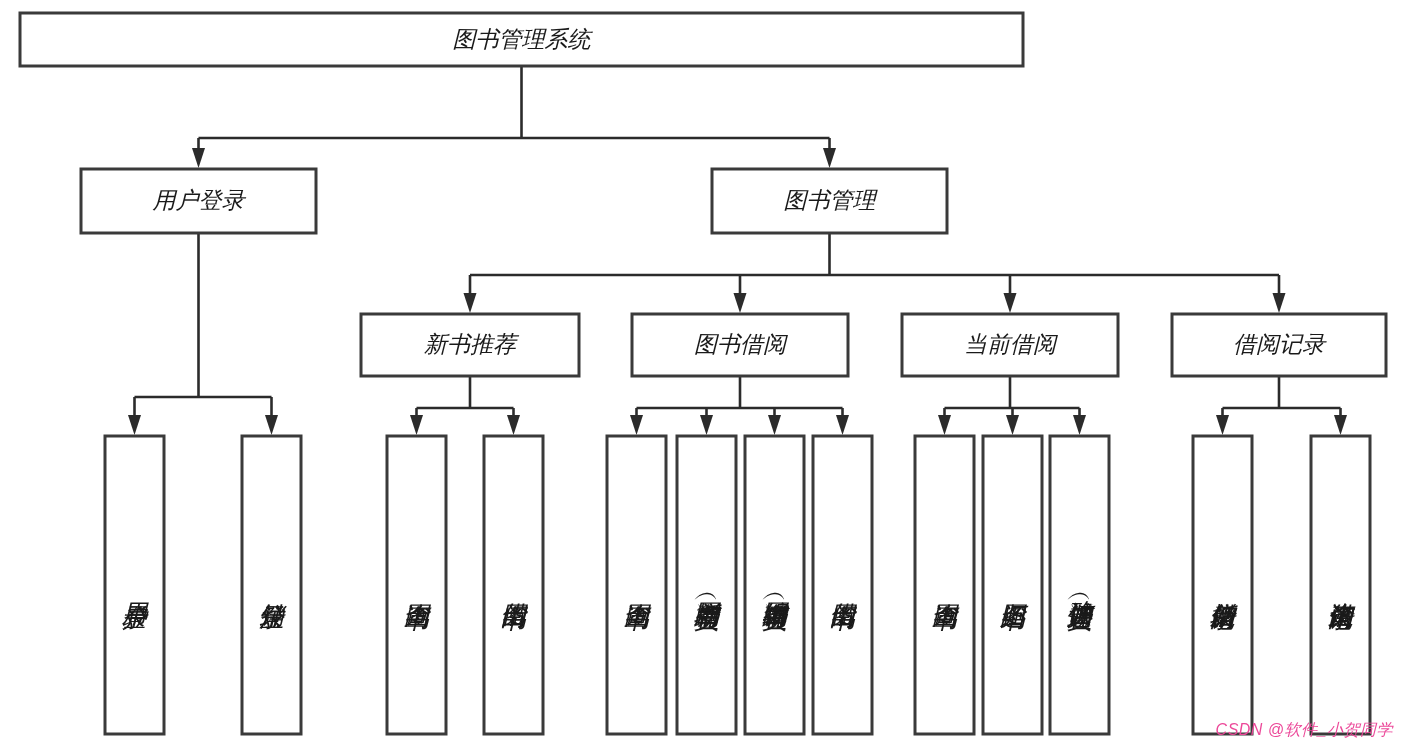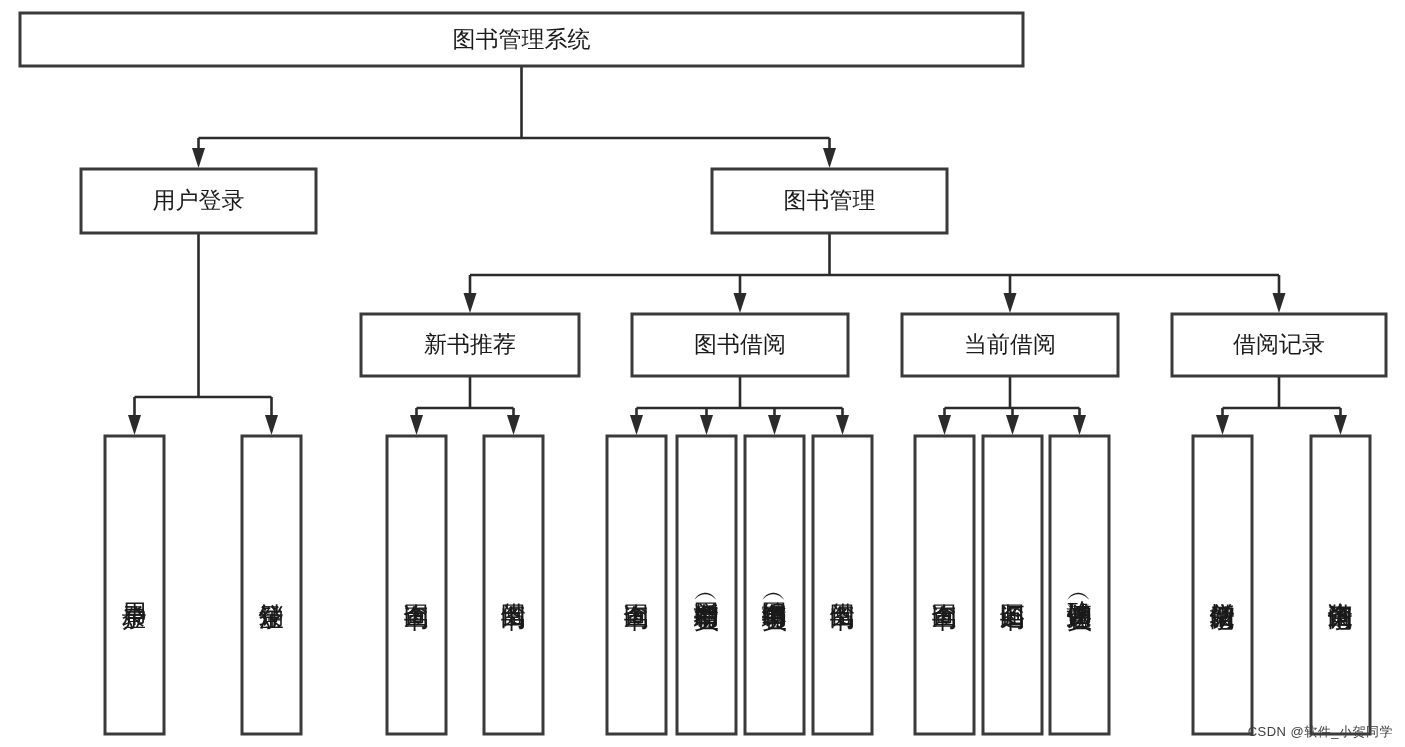--- a/index.html
+++ b/index.html
@@ -2,21 +2,21 @@
 <html><head>
 <meta charset="utf-8">
 <title>图书管理系统 功能结构图</title>
 <style>
   html,body{margin:0;padding:0;background:#ffffff;}
   body{
     width:1405px;height:747px;overflow:hidden;
     font-family:"Liberation Sans","DejaVu Sans",sans-serif;
     color:#1a1a1a;
   }
-  #diagram-root{position:relative;width:1405px;height:747px;}
+  #diagram-root{position:relative;width:1405px;height:747px;font-style:italic;}
   svg#diagram-svg{position:absolute;left:0;top:0;width:1405px;height:747px;display:block;}
   .node-rect{fill:#ffffff;stroke:#3a3a3a;stroke-width:3;}
   .node-label{
     font-family:"Liberation Sans","DejaVu Sans",sans-serif;
     fill:#1a1a1a;text-anchor:middle;dominant-baseline:middle;
   }
   .node-label.horizontal{font-size:23px;}
   .vlabel{
     position:absolute;
     display:flex;align-items:center;justify-content:center;
@@ -25,21 +25,21 @@
     font-size:25px;line-height:1.05;letter-spacing:1px;
     color:#1a1a1a;
     font-family:"Liberation Sans","DejaVu Sans",sans-serif;
     white-space:nowrap;
     pointer-events:none;
   }
   .connector{stroke:#2b2b2b;stroke-width:2.6;fill:none;}
   .arrowhead{fill:#2b2b2b;stroke:none;}
   #watermark{
     position:absolute;right:12px;bottom:6px;
-    font-size:13px;color:#404040;
+    font-size:16px;color:#ec4899;
     font-family:"Liberation Sans","DejaVu Sans",sans-serif;
     letter-spacing:0.5px;white-space:nowrap;
   }
 </style>
 </head>
 <body>
 
 <div id="diagram-root">
   <svg id="diagram-svg" viewBox="0 0 1405 747" xmlns="http://www.w3.org/2000/svg">
     <g id="connector-layer">

